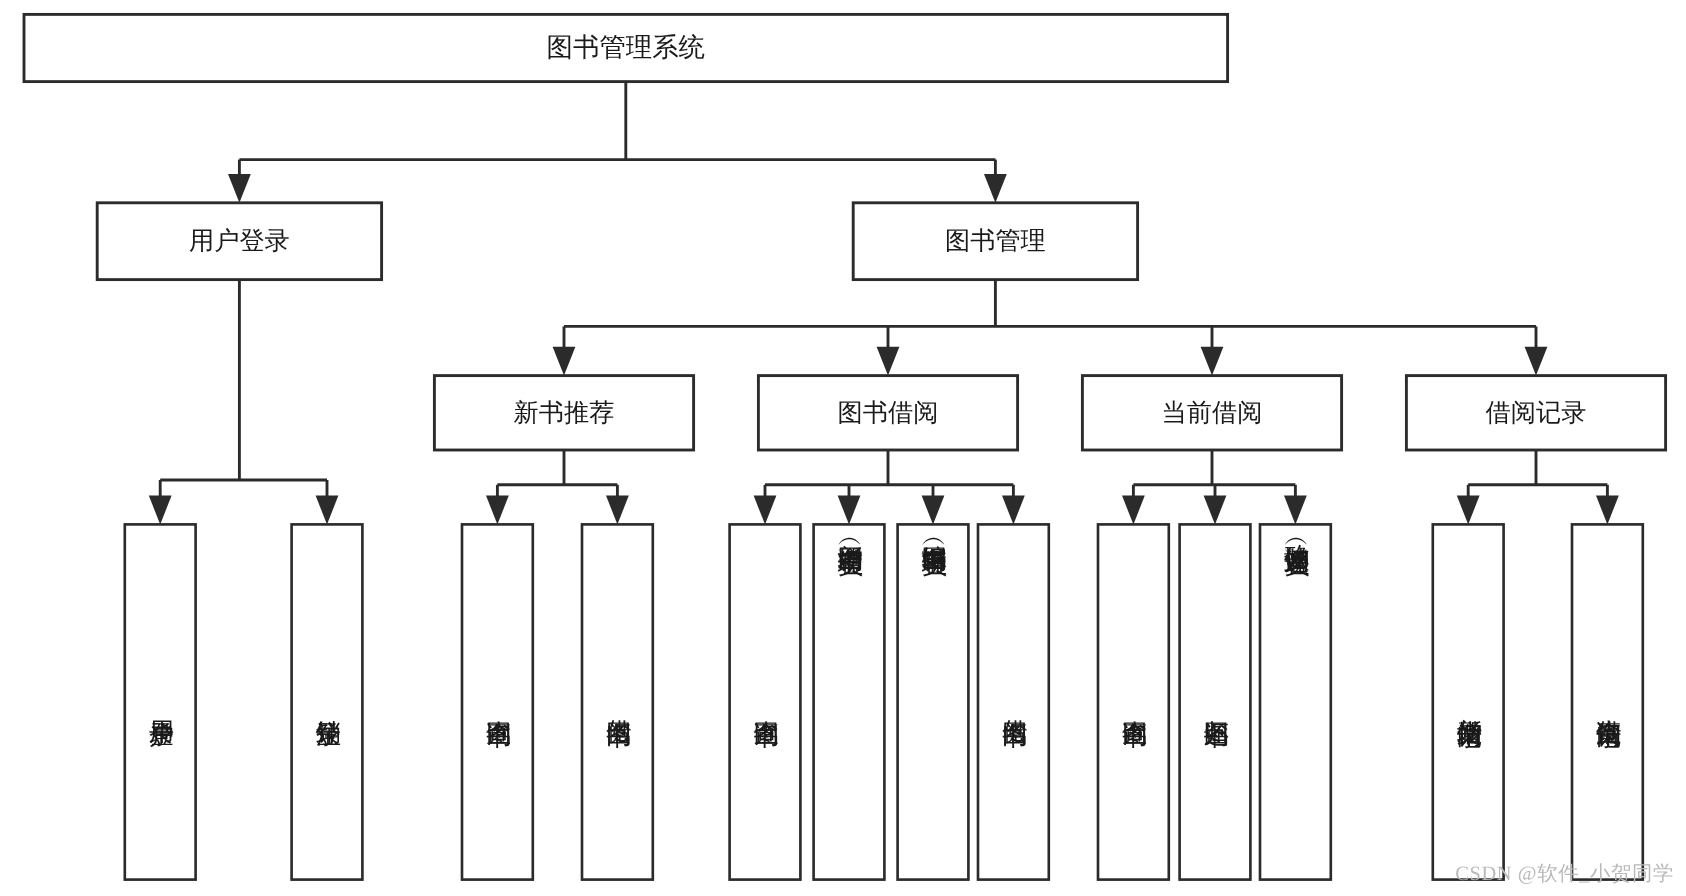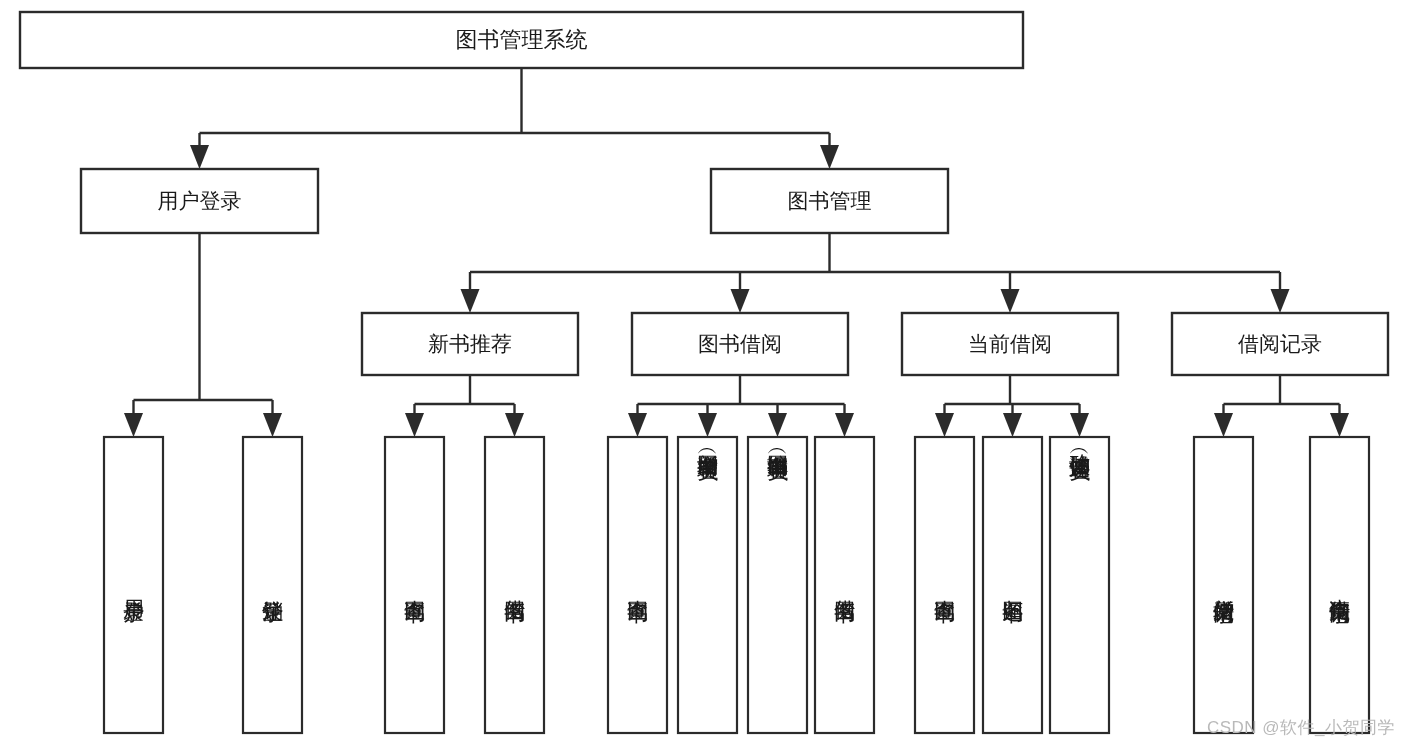--- a/index.html
+++ b/index.html
@@ -73,21 +73,21 @@
     writing-mode: vertical-rl;
     text-orientation: upright;
     letter-spacing: 1px;
     white-space: nowrap;
     text-align: center;
   }
   #watermark {
     position: absolute;
     right: 10px;
     bottom: 8px;
-    font-family: Liberation Sans, sans-serif;
+    font-family: Liberation Serif, serif;
     font-size: 17px;
     color: #b9b9b9;
     letter-spacing: 0.5px;
     white-space: nowrap;
     user-select: none;
   }
 </style>
 </head>
 <body>
 

